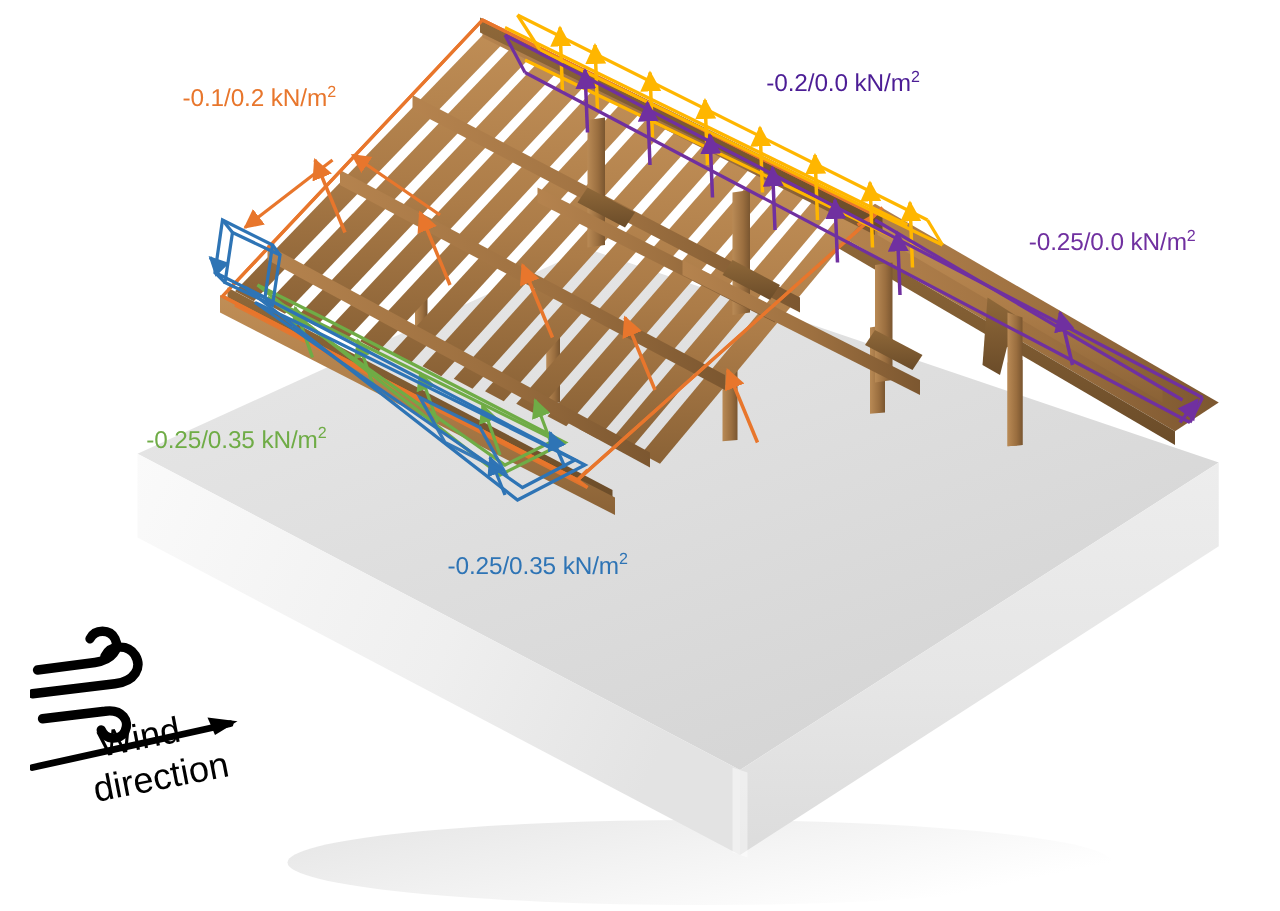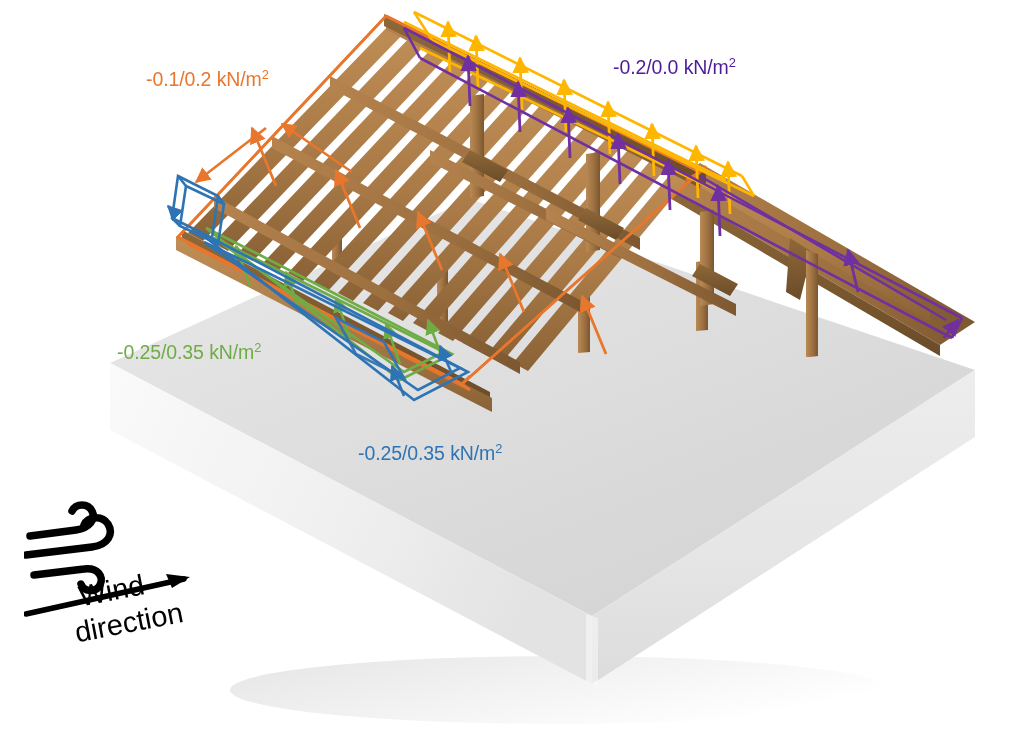--- a/index.html
+++ b/index.html
@@ -320,20 +320,21 @@
       </g>
 
       <polygon points="336,318 384,342 404,378 356,354" opacity="0.95"></polygon>
     </g>
   </svg>
 
   <div class="zone-label" id="label-orange">-0.1/0.2 kN/m<sup>2</sup></div>
 
   <div class="zone-label" id="label-yellow">-0.2/0.0 kN/m<sup>2</sup></div>
 
+  <div class="zone-label" id="label-purple">-0.25/0.0 kN/m<sup>2</sup></div>
 
   <div class="zone-label" id="label-green">-0.25/0.35 kN/m<sup>2</sup></div>
 
   <div class="zone-label" id="label-blue">-0.25/0.35 kN/m<sup>2</sup></div>
 
   <div id="wind-block">
     <svg width="230" height="180" viewBox="0 0 230 180">
       <g fill="none" stroke="#000000" stroke-width="7.5" stroke-linecap="round">
 
         <path d="M6,47 L52,41 C66,39 72,30 68,22 C64,14 52,14 48,22"></path>

